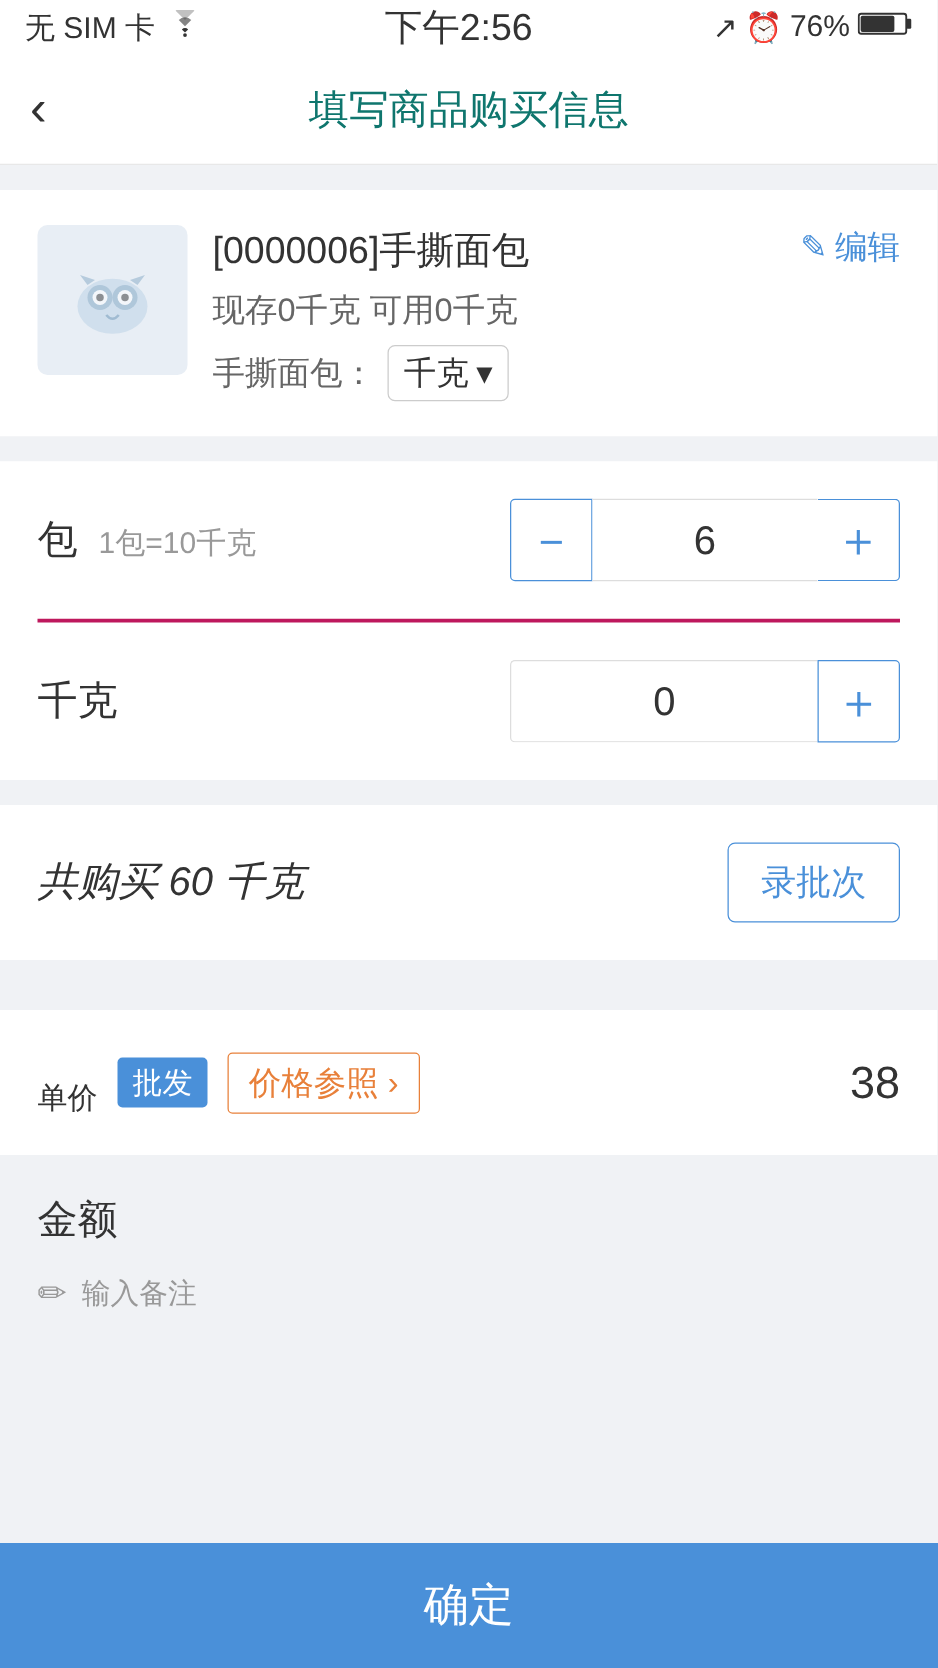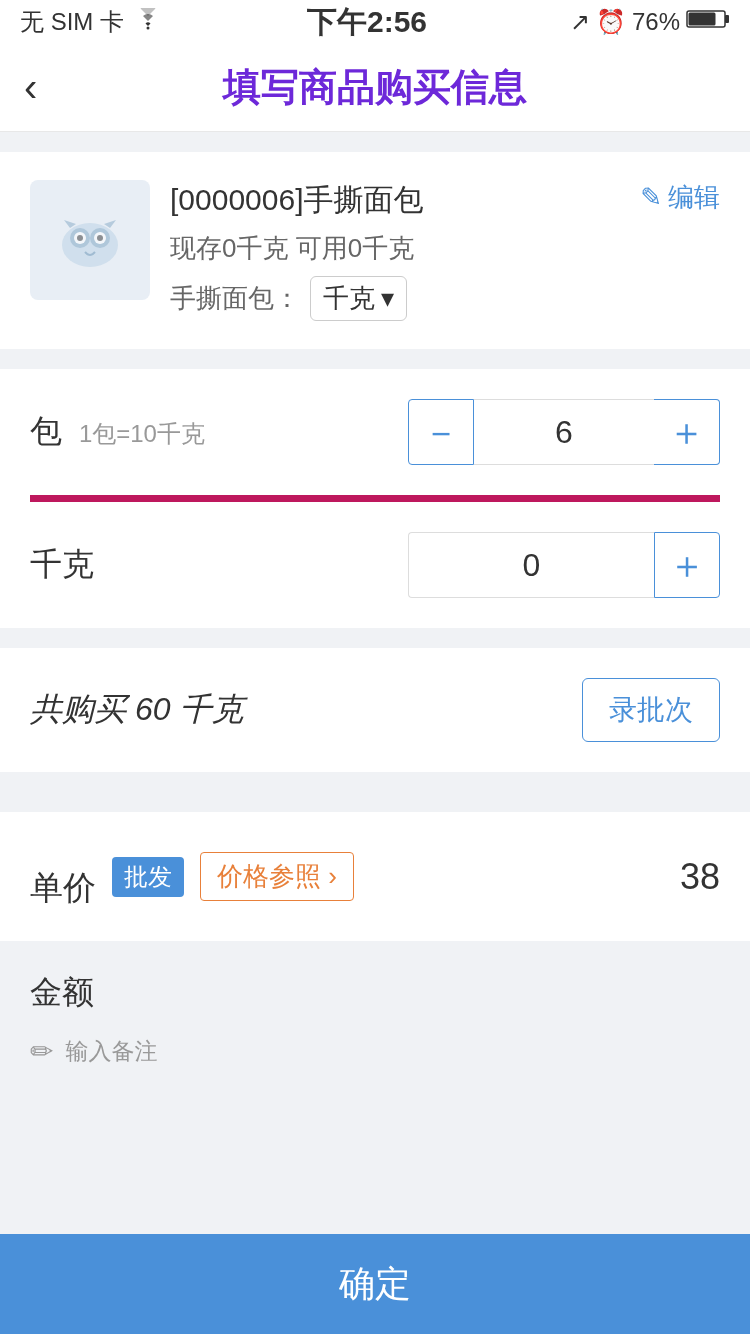--- a/index.html
+++ b/index.html
@@ -19,21 +19,21 @@
       height: 44px;
       background: #fff;
       display: flex;
       align-items: center;
       justify-content: space-between;
       padding: 0 20px;
       font-size: 24px;
       color: #333;
     }
     .status-left { display: flex; align-items: center; gap: 8px; }
-    .status-center { font-size: 30px; font-weight: 700; }
+    .status-center { font-size: 30px; font-weight: 400; }
     .status-right { display: flex; align-items: center; gap: 6px; font-size: 24px; }
 
     
     .nav-bar {
       width: 750px;
       height: 88px;
       background: #fff;
       display: flex;
       align-items: center;
       justify-content: center;
@@ -41,23 +41,23 @@
       border-bottom: 1px solid #e8e8e8;
     }
     .nav-back {
       position: absolute;
       left: 24px;
       font-size: 40px;
       color: #333;
       cursor: pointer;
     }
     .nav-title {
-      font-size: 38px;
-      font-weight: 700;
-      color: #6d28d9;
+      font-size: 32px;
+      font-weight: 400;
+      color: #0f766e;
     }
 
     
     .product-card {
       background: #fff;
       padding: 28px 30px;
       margin-top: 20px;
       display: flex;
       align-items: flex-start;
       gap: 20px;
@@ -107,21 +107,21 @@
 
     
     .input-section {
       background: #fff;
       padding: 0 30px;
     }
     .input-row {
       display: flex;
       align-items: center;
       padding: 30px 0;
-      border-bottom: 7px solid #be185d;
+      border-bottom: 3px solid #be185d;
     }
     .input-row:last-child { border-bottom: none; }
     .input-label {
       flex: 1;
       font-size: 32px;
       color: #333;
     }
     .input-sublabel {
       font-size: 24px;
       color: #999;
@@ -220,21 +220,21 @@
 
     
     .price-section {
       background: #fff;
       margin-top: 20px;
       padding: 30px;
       display: flex;
       align-items: center;
       gap: 16px;
     }
-    .price-label { font-size: 33px; color: #333; margin-top: 24px; }
+    .price-label { font-size: 24px; color: #333; margin-top: 24px; }
     .price-tag {
       background: #4a90d9;
       color: #fff;
       border-radius: 4px;
       padding: 4px 12px;
       font-size: 24px;
     }
     .price-ref-btn {
       border: 1.5px solid #e8803a;
       color: #e8803a;

